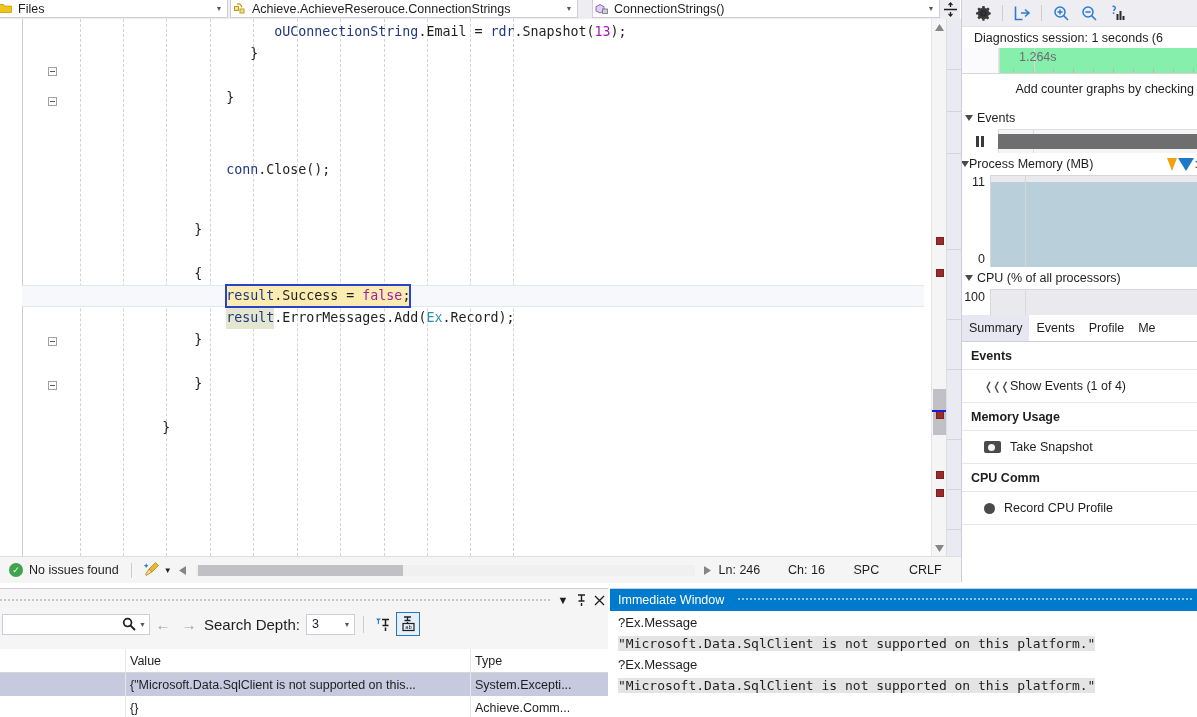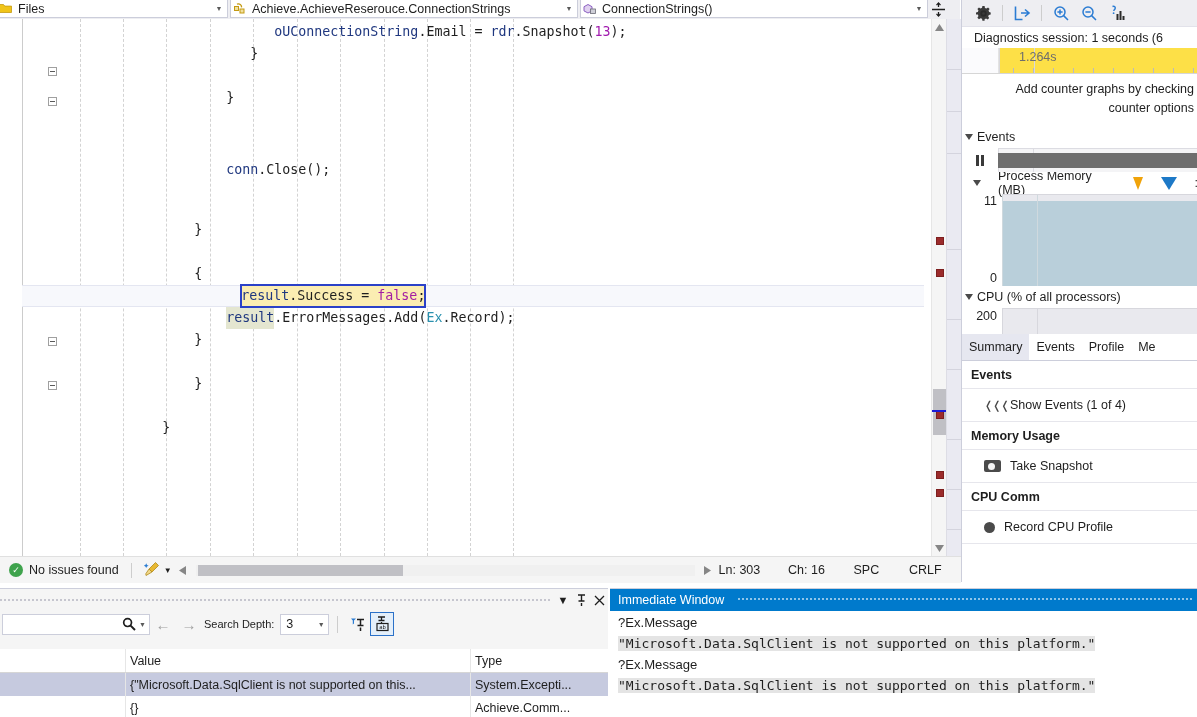--- a/index.html
+++ b/index.html
@@ -11,36 +11,36 @@
     color:#1e1e1e;
     -webkit-font-smoothing:antialiased;
   }
   .app{position:relative;width:1197px;height:717px;}
 
   
   .navbar{position:absolute;left:0;top:0;width:960px;height:19px;background:#eeeef2;display:flex;align-items:stretch;}
   .navcombo{background:#ffffff;border:1px solid #cccedb;border-top:none;display:flex;align-items:center;height:18px;box-sizing:border-box;position:relative;}
   .navcombo.c1{width:232px;margin-left:-4px;}
   .navcombo.c2{width:348px;margin-left:2px;}
-  .navcombo.c3{width:348px;margin-left:2px;}
+  .navcombo.c3{width:348px;margin-left:14px;}
   .navcombo .txt{flex:1;overflow:hidden;white-space:nowrap;padding-left:4px;font-size:12.5px;color:#1e1e1e;}
   .navcombo .arrow{width:16px;text-align:center;color:#5a5a5a;font-size:7px;line-height:18px;}
   .navicon{width:17px;display:flex;align-items:center;justify-content:center;flex:0 0 auto;}
   .splitbtn{width:20px;display:flex;align-items:center;justify-content:center;}
 
   
   .editor{position:absolute;left:0;top:19px;width:931px;height:537px;background:#ffffff;overflow:hidden;}
   .glyph-margin{position:absolute;left:0;top:0;width:22px;height:537px;background:#ffffff;}
   .vline{position:absolute;top:0;width:0;height:537px;border-left:1px dashed #d3d3d3;}
   .sepline{position:absolute;left:22px;top:0;width:0;height:537px;border-left:1px solid #cccccc;}
   .code{position:absolute;left:0;top:0;width:931px;height:537px;font-family:"DejaVu Sans Mono", monospace;font-size:13.3px;}
   .cl{position:absolute;left:0;white-space:pre;height:22px;line-height:22px;}
   .k{color:#a31da3;} .t{color:#2b91af;} .id{color:#1f377f;} .p{color:#1e1e1e;} .n{color:#a21caf;}
   .hl-row{position:absolute;left:22px;width:902px;height:22px;background:#f7f8fc;border-top:1px solid #e4e6f1;border-bottom:1px solid #e4e6f1;box-sizing:border-box;}
-  .hl-box{display:inline-block;background:#fbedb2;outline:2px solid #2b41c8;outline-offset:-1px;margin-left:15px;}
+  .hl-box{display:inline-block;background:#fbedb2;outline:2px solid #2b41c8;outline-offset:-1px;}
   .hl-soft{display:inline-block;background:#e4e6d0;}
   .collapse{position:absolute;left:48px;width:9px;height:9px;border:1px solid #a0a0a0;background:#ffffff;box-sizing:border-box;}
   .collapse:before{content:"";position:absolute;left:1px;top:3px;width:5px;height:1px;background:#5a5a5a;}
 
   
   .vscroll{position:absolute;left:931px;top:19px;width:15px;height:537px;background:#f5f5f5;border-left:1px solid #e6e6e6;}
   .vscroll .btn{position:absolute;left:0;width:15px;height:16px;display:flex;align-items:center;justify-content:center;}
   .vscroll .thumb{position:absolute;left:1px;width:13px;background:#c0c0c5;}
   .bp{position:absolute;left:4px;width:8px;height:8px;background:#9b2b2b;border:1px solid #7d1f1f;box-sizing:border-box;}
   .caretmark{position:absolute;left:0;width:15px;height:2px;background:#1b1bd6;}
@@ -61,39 +61,39 @@
   .ebar .pos span{display:inline-block;text-align:left;}
 
   
   .prof{position:absolute;left:961px;top:0;width:236px;height:582px;background:#ffffff;border-left:1px solid #cccedb;overflow:hidden;}
   .prof-toolbar{height:26px;background:#eeeef2;display:flex;align-items:center;padding-left:8px;gap:2px;border-bottom:1px solid #e2e2ea;}
   .ptb{width:26px;height:22px;display:flex;align-items:center;justify-content:center;}
   .ptb-sep{width:1px;height:16px;background:#cdcdcd;margin:0 4px;}
   .prof-title{height:21px;display:flex;align-items:center;padding-left:12px;font-size:12.5px;white-space:nowrap;}
   .timeline{height:25px;display:flex;border-bottom:1px solid #d6d6d6;}
   .tl-gut{width:36px;background:#fbfbfd;border-right:1px solid #e3e3e3;}
-  .tl-body{flex:1;position:relative;background:#fde047;}
+  .tl-body{flex:1;position:relative;background:#86efac;}
   .tl-label{position:absolute;left:20px;top:2px;font-size:12.5px;color:#6d6d6d;}
   .tl-tick{position:absolute;bottom:0;width:1px;height:5px;background:#b9b9c0;}
   .tl-seg{position:absolute;top:0;bottom:0;width:1px;background:#d8d8dd;}
   .hintbox{padding:6px 4px 8px 0;text-align:right;font-size:12.5px;line-height:19px;color:#1e1e1e;}
   .grp{display:flex;align-items:center;gap:5px;height:22px;padding-left:4px;font-size:12.5px;}
   .tri{width:0;height:0;border-top:4.5px solid transparent;border-bottom:4.5px solid transparent;border-left:6px solid #4a4a4a;transform:rotate(90deg);}
   .evrow{display:flex;height:24px;align-items:stretch;}
   .ev-gut{width:36px;display:flex;align-items:center;justify-content:center;}
   .ev-body{flex:1;position:relative;background:#f4f4f6;border-top:1px solid #dcdce2;}
   .ev-bar{position:absolute;left:0;right:0;top:4px;height:15px;background:#6e6e6e;}
   .pause{display:flex;gap:2px;}
   .pause i{display:block;width:3px;height:11px;background:#3a3a3a;}
-  .memhdr{display:flex;align-items:center;height:22px;padding-left:12px;gap:18px;font-size:12.5px;}
+  .memhdr{display:flex;align-items:center;height:22px;padding-left:0;gap:1px;font-size:12.5px;}
   .memhdr .spacer{flex:1;}
   .mk-orange{width:0;height:0;border-left:5px solid transparent;border-right:5px solid transparent;border-top:13px solid #f0a30a;}
   .mk-blue{width:0;height:0;border-left:8px solid transparent;border-right:8px solid transparent;border-top:13px solid #1d79c7;}
   .chart{display:flex;height:92px;}
-  .ch-ax{width:40px;position:relative;}
+  .ch-ax{width:28px;position:relative;}
   .ch-ax .lbl{position:absolute;right:5px;font-size:12.5px;color:#1e1e1e;}
   .ch-body{flex:1;position:relative;background:#b9cfda;border-top:1px solid #d7d7dd;}
   .ch-body .topband{position:absolute;left:0;right:0;top:0;height:6px;background:#e9e9ee;}
   .ch-body .seg{position:absolute;top:0;bottom:0;width:1px;background:#cfd9de;}
   .chart-cpu{display:flex;height:26px;}
   .ch-body2{flex:1;position:relative;background:#e9e9ee;border-top:1px solid #d7d7dd;}
   .prof-tabs{display:flex;height:26px;border-bottom:1px solid #cccedb;background:#ffffff;align-items:stretch;font-size:12.5px;}
   .ptab{padding:0 7px;display:flex;align-items:center;white-space:nowrap;}
   .ptab.active{background:#e6e7f0;}
   .sechdr{height:27px;display:flex;align-items:center;padding-left:9px;font-weight:bold;font-size:12.5px;border-bottom:1px solid #e6e6ec;background:#ffffff;}
@@ -109,21 +109,21 @@
   .wgrip{position:absolute;left:0;right:56px;top:10px;height:3px;
     background-image:radial-gradient(circle at 1px 1px,#c6c6cf 1px,transparent 1.2px);
     background-size:4px 4px;}
   .wt-btn{width:18px;height:20px;display:flex;align-items:center;justify-content:center;color:#1e1e1e;font-size:11px;}
   .wtoolbar{height:26px;display:flex;align-items:center;gap:0;padding-left:2px;}
   .wsearch{width:148px;height:21px;background:#ffffff;border:1px solid #cccedb;display:flex;align-items:center;box-sizing:border-box;}
   .wsearch .sp{flex:1;padding-left:4px;font-size:12.5px;color:#6d6d6d;overflow:hidden;white-space:nowrap;}
   .wsearch .mag{width:20px;display:flex;align-items:center;justify-content:center;}
   .wsearch .dd{width:10px;color:#5a5a5a;font-size:7px;}
   .navarrow{width:26px;height:22px;display:flex;align-items:center;justify-content:center;color:#a0a0a0;font-size:15px;}
-  .depthlbl{font-size:11px;margin:0 6px 0 2px;white-space:nowrap;}
+  .depthlbl{font-size:15px;margin:0 6px 0 2px;white-space:nowrap;}
   .depthbox{width:49px;height:21px;background:#ffffff;border:1px solid #cccedb;display:flex;align-items:center;box-sizing:border-box;}
   .depthbox .v{flex:1;padding-left:5px;font-size:12.5px;}
   .depthbox .dd{width:14px;text-align:center;color:#5a5a5a;font-size:7px;}
   .wsep{width:1px;height:17px;background:#cdcdcd;margin:0 8px;}
   .wbtn{width:24px;height:24px;display:flex;align-items:center;justify-content:center;}
   .wbtn.sel{border:1px solid #2b71c8;background:#e4effa;box-sizing:border-box;}
   .grid{position:absolute;left:0;top:60px;right:0;bottom:0;background:#ffffff;}
   .grow{display:flex;height:23px;align-items:stretch;font-size:12.5px;}
   .ghead{background:#ffffff;border-bottom:1px solid #d6d6d6;}
   .gcell{padding-left:4px;display:flex;align-items:center;overflow:hidden;white-space:nowrap;box-sizing:border-box;}
@@ -287,21 +287,21 @@
       </div>
       <div class="hs-track"></div>
       <div class="hs-thumb"></div>
       <div class="hs-arrow" style="right:0">
         <svg width="7" height="9" viewBox="0 0 7 9">
             <path d="M7 4.5 0 9V0z" fill="#868686"></path>
           </svg>
       </div>
     </div>
     <div class="pos">
-      <span style="width:66px">Ln: 303</span>
+      <span style="width:66px">Ln: 246</span>
       <span style="width:62px">Ch: 16</span>
       <span style="width:52px">SPC</span>
       <span style="width:48px">CRLF</span>
     </div>
   </div>
 
   <div class="prof">
     <div class="prof-toolbar">
       <div class="ptb">
         <svg width="17" height="17" viewBox="0 0 17 17">
@@ -356,21 +356,20 @@
           <div class="tl-tick" style="left:114px"></div>
         <div class="tl-tick" style="left:134px"></div>
           <div class="tl-tick" style="left:154px"></div>
         <div class="tl-tick" style="left:174px"></div>
           <div class="tl-tick" style="left:194px"></div>
       </div>
     </div>
 
     <div class="hintbox">
       <div>Add counter graphs by checking</div>
-      <div>counter options</div>
     </div>
 
     <div class="grp">
       <span class="tri"></span>
       <span>Events</span>
     </div>
     <div class="evrow">
       <div class="ev-gut">
         <span class="pause">
             <i></i>
@@ -403,21 +402,21 @@
         <div class="seg" style="left:35px"></div>
       </div>
     </div>
 
     <div class="grp">
       <span class="tri"></span>
       <span>CPU (% of all processors)</span>
     </div>
     <div class="chart-cpu">
       <div class="ch-ax">
-        <span class="lbl" style="top:1px">200</span>
+        <span class="lbl" style="top:1px">100</span>
       </div>
       <div class="ch-body2">
         <div class="seg" style="position:absolute;top:0;bottom:0;left:0;width:1px;background:#d7d7dd"></div>
         <div class="seg" style="position:absolute;top:0;bottom:0;left:35px;width:1px;background:#d7d7dd"></div>
       </div>
     </div>
 
     <div class="prof-tabs" id="prof-tabs">
         <div class="ptab active">Summary</div>
         <div class="ptab">Events</div>

